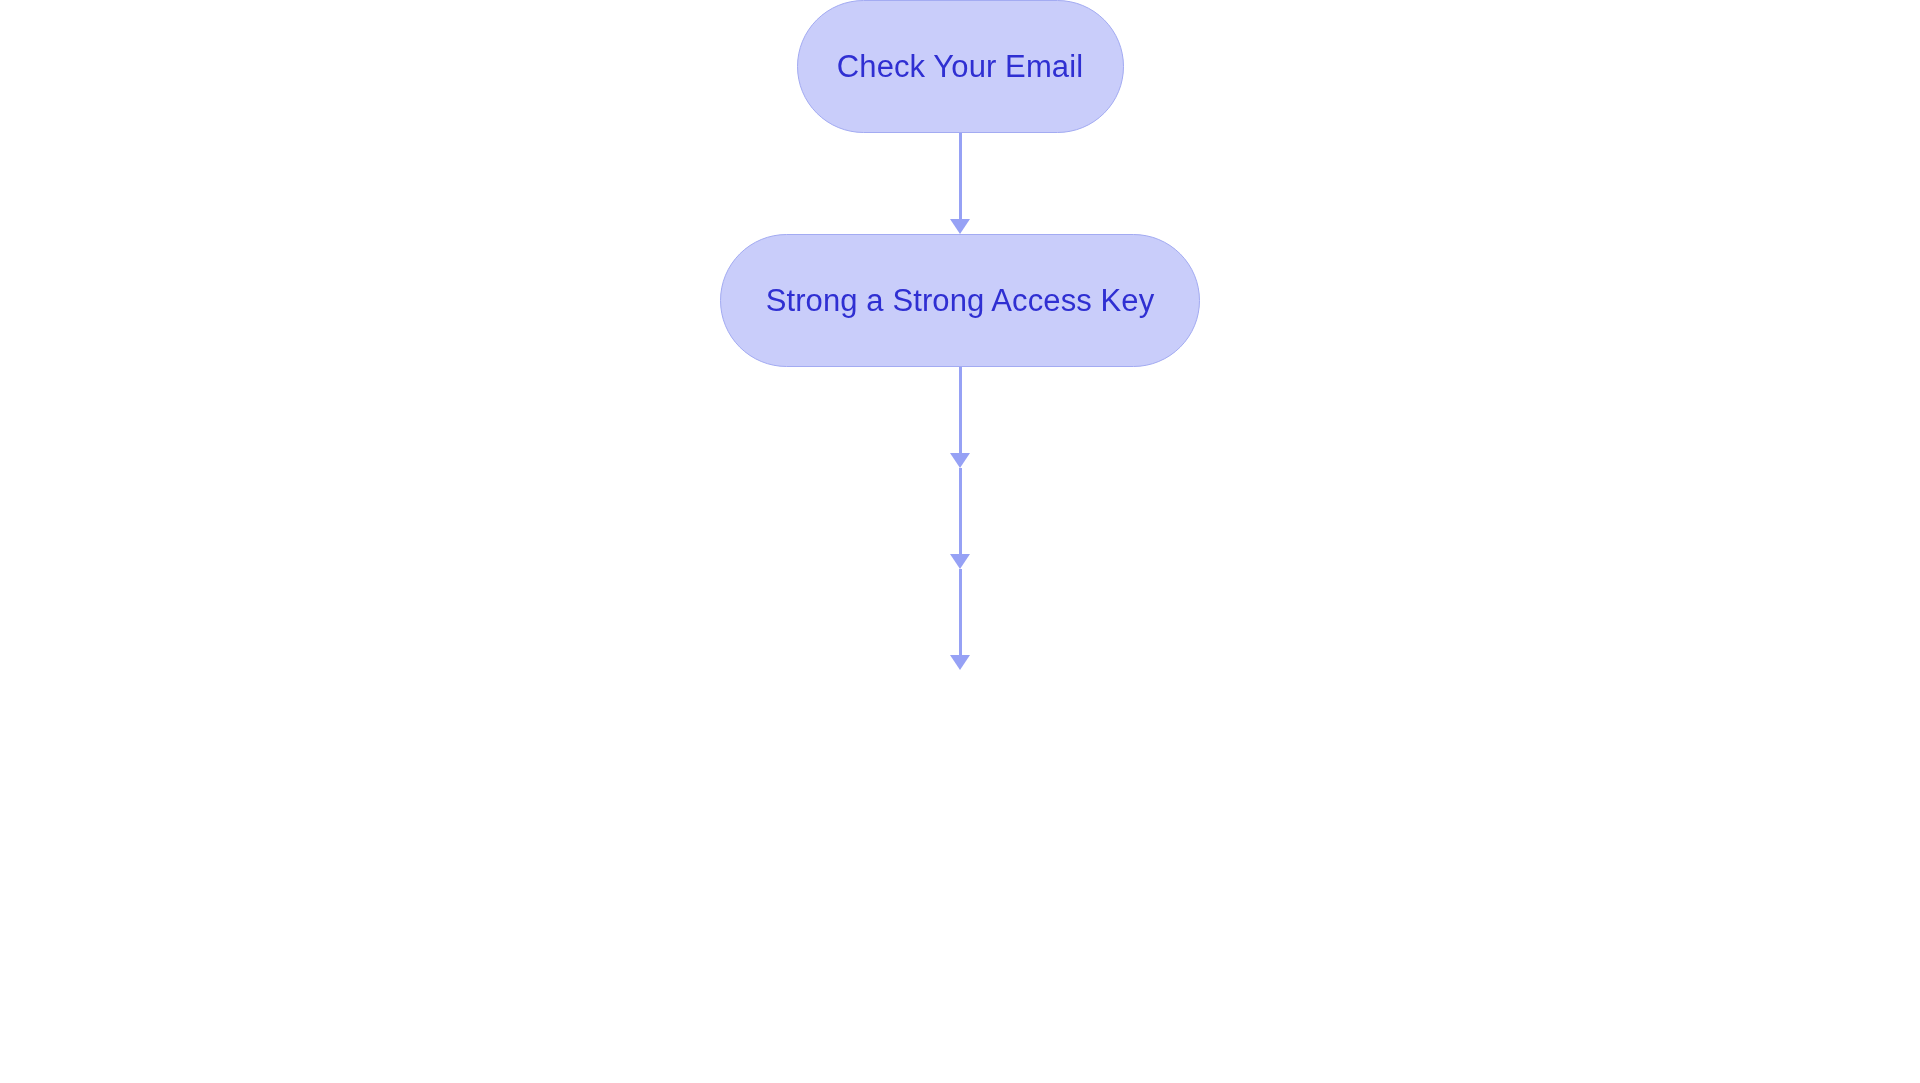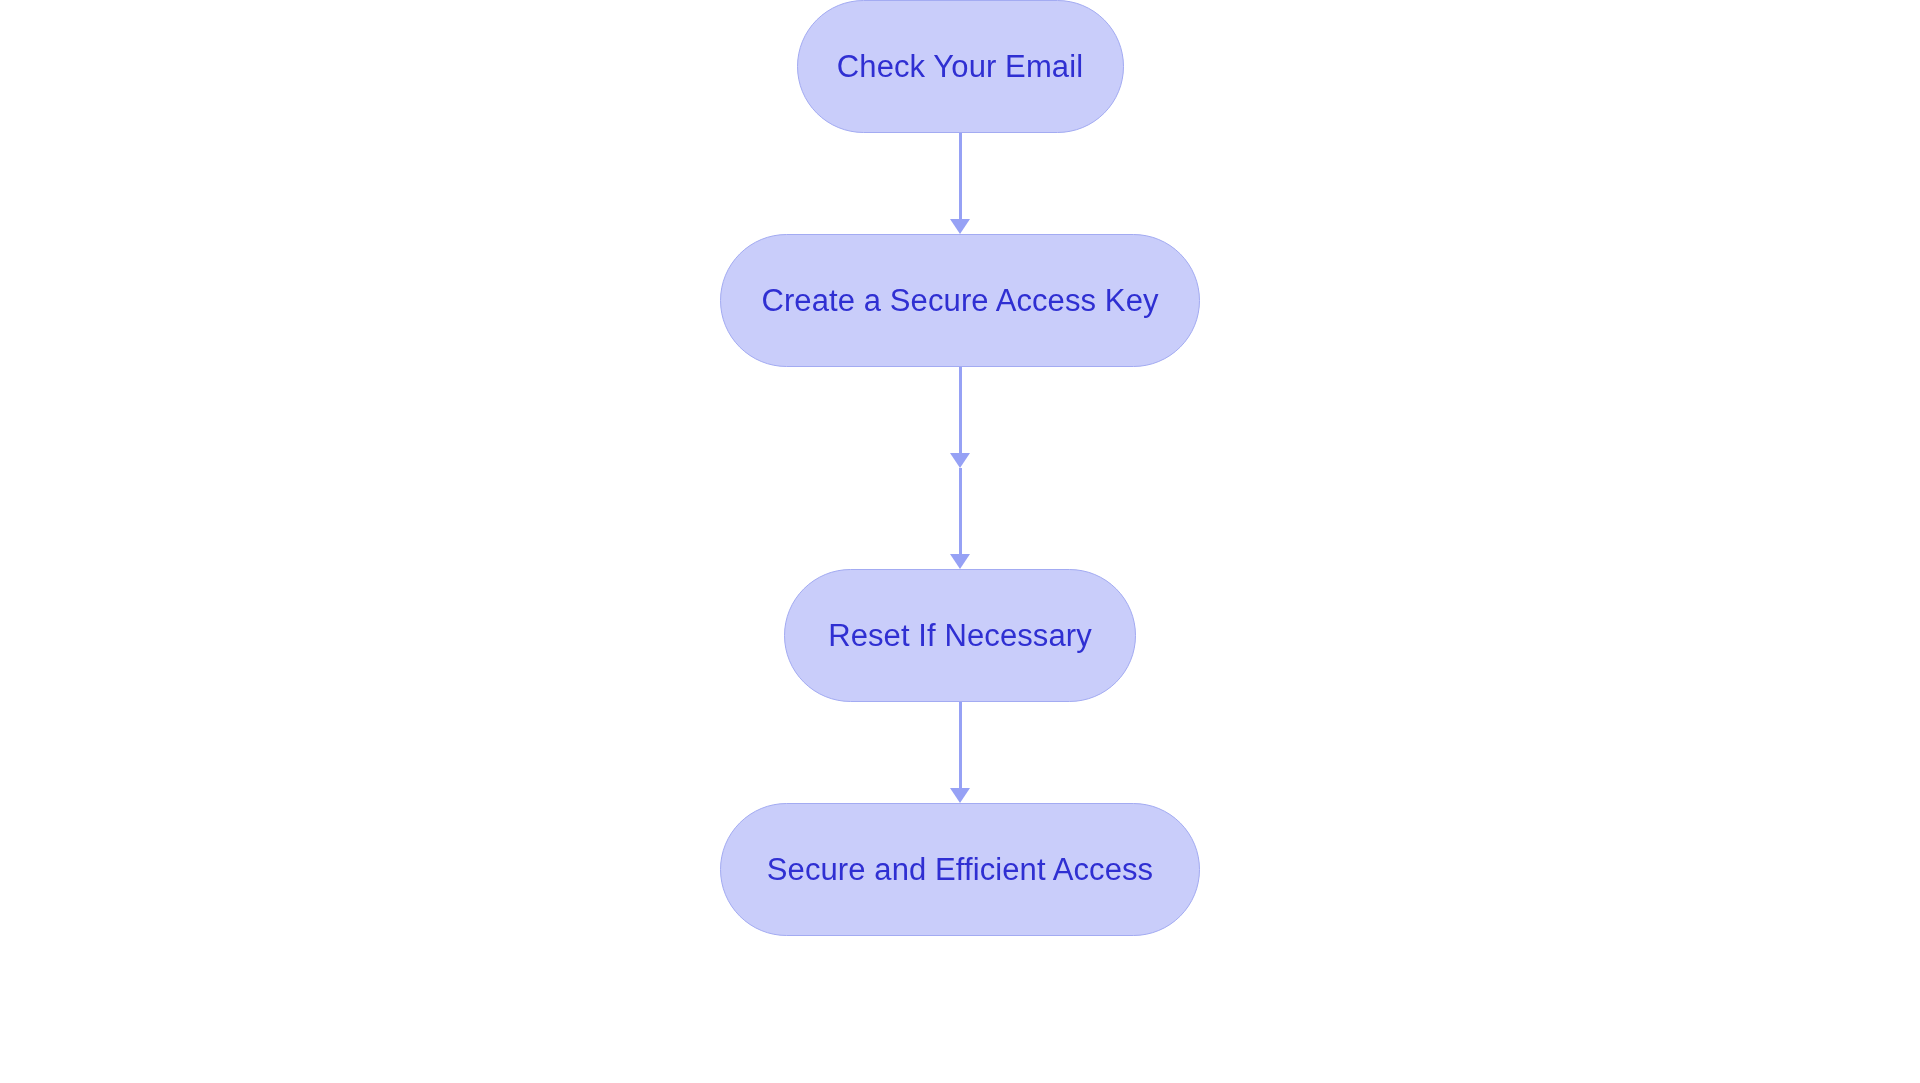--- a/index.html
+++ b/index.html
@@ -97,41 +97,35 @@
     <div class="node node-1">
       <span class="node-label">Check Your Email</span>
     </div>
 
     <div class="connector connector-1">
       <div class="connector-stem"></div>
       <div class="connector-arrow"></div>
     </div>
 
     <div class="node node-2">
-      <span class="node-label">Create a Secure Access Key</span>
+      <span class="node-label">Strong a Strong Access Key</span>
     </div>
 
     <div class="connector connector-2">
       <div class="connector-stem"></div>
       <div class="connector-arrow"></div>
     </div>
 
 
     <div class="connector connector-3">
       <div class="connector-stem"></div>
       <div class="connector-arrow"></div>
     </div>
 
-    <div class="node node-4">
-      <span class="node-label">Reset If Necessary</span>
-    </div>
 
     <div class="connector connector-4">
       <div class="connector-stem"></div>
       <div class="connector-arrow"></div>
     </div>
 
-    <div class="node node-5">
-      <span class="node-label">Secure and Efficient Access</span>
-    </div>
 
   </div>
 </div>
 
 </body></html>

